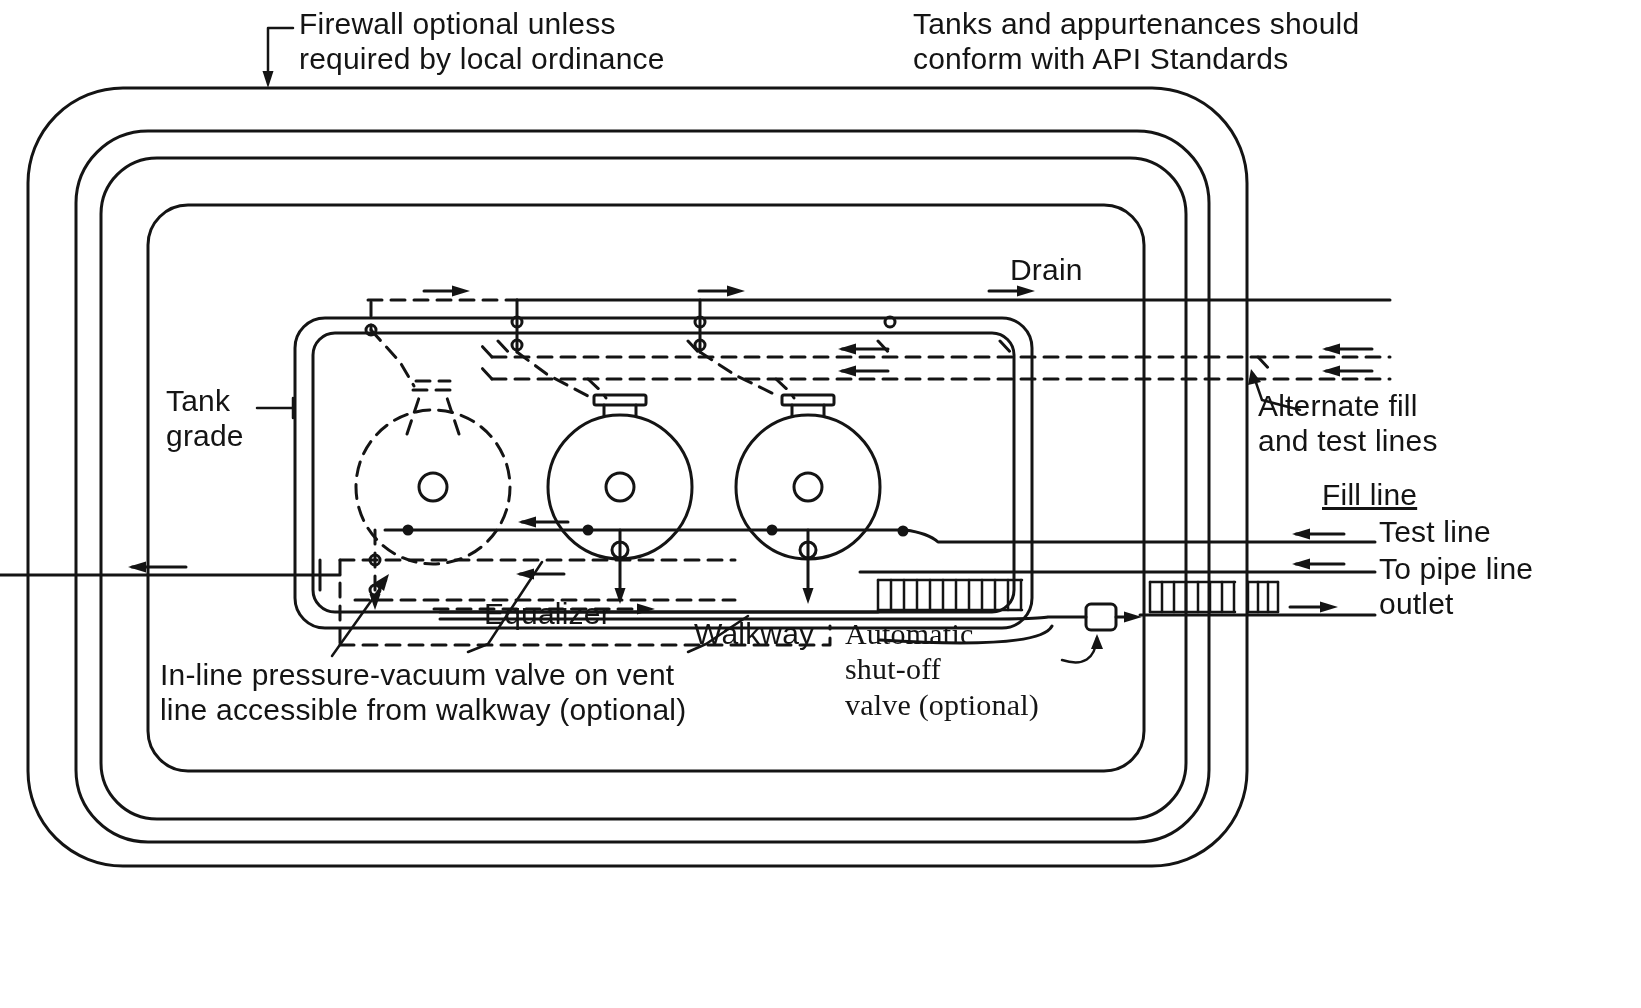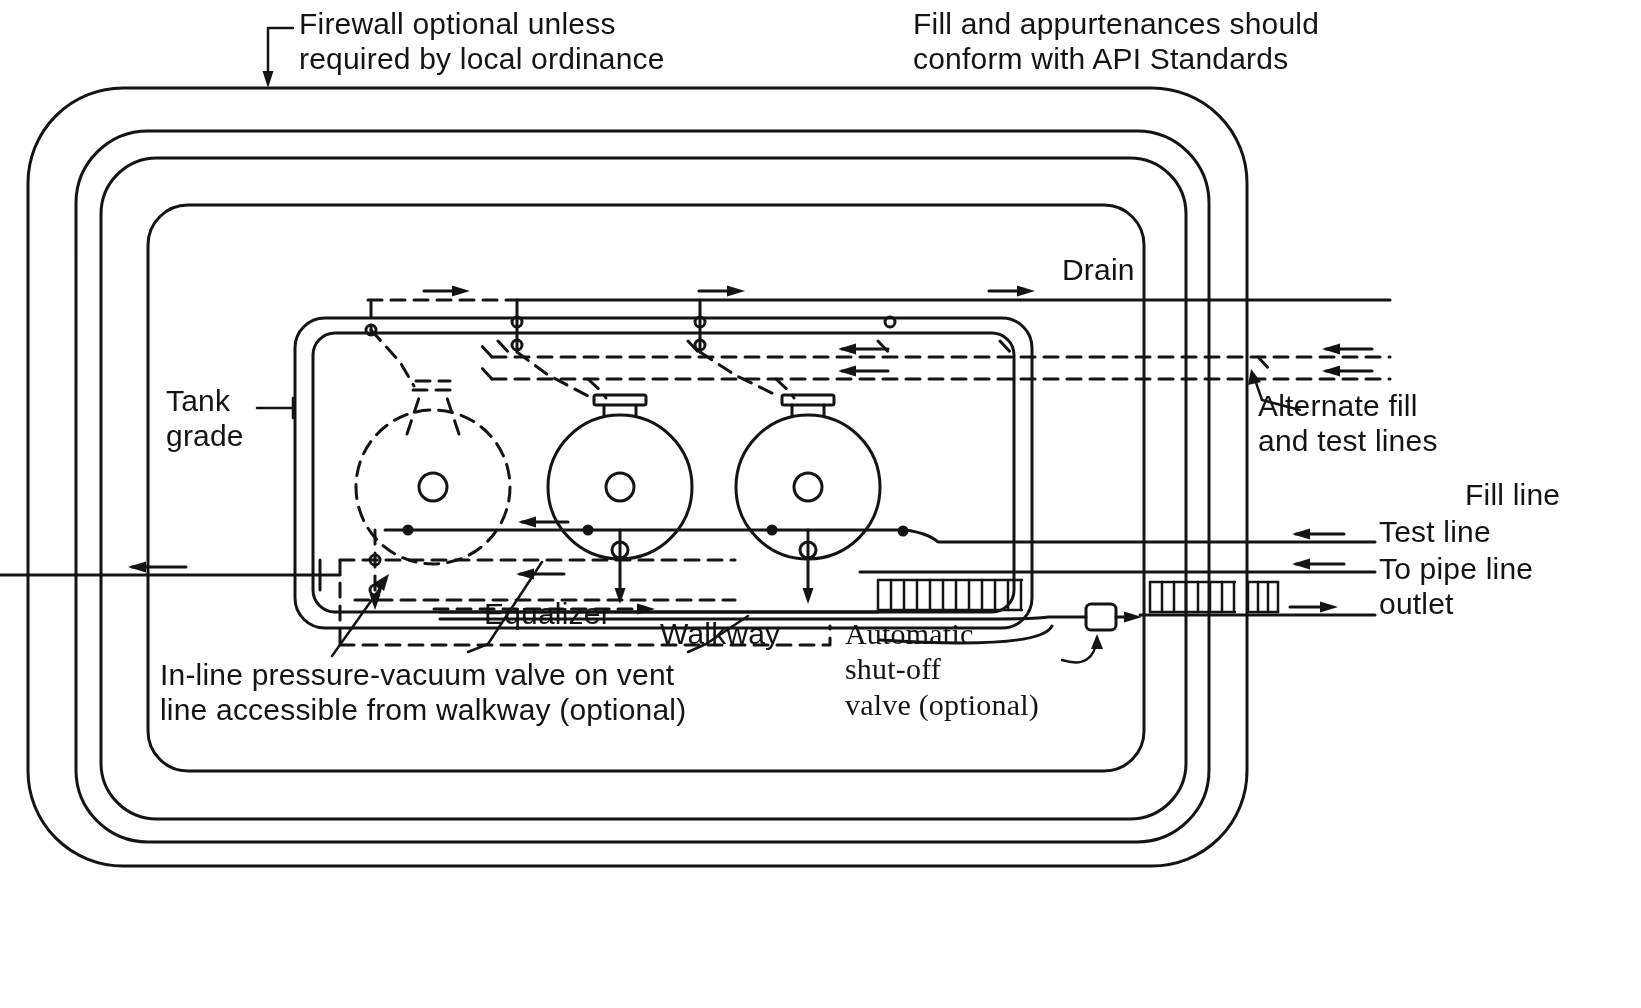--- a/index.html
+++ b/index.html
@@ -187,42 +187,42 @@
       <circle cx="408" cy="530" r="5.5"></circle>
       <circle cx="588" cy="530" r="5.5"></circle>
       <circle cx="772" cy="530" r="5.5"></circle>
       <circle cx="903" cy="531" r="5.5"></circle>
     </g>
   </svg>
 
   <div class="lbl" style="left:299px;top:6px;">Firewall optional unless
 required by local ordinance</div>
 
-  <div class="lbl" style="left:913px;top:6px;">Fill and appurtenances should
+  <div class="lbl" style="left:913px;top:6px;">Tanks and appurtenances should
 conform with API Standards</div>
 
 
-  <div class="lbl" style="left:1062px;top:252px;">Drain</div>
+  <div class="lbl" style="left:1010px;top:252px;">Drain</div>
 
   <div class="lbl" style="left:166px;top:383px;">Tank
 grade</div>
 
   <div class="lbl" style="left:1258px;top:388px;">Alternate fill
 and test lines</div>
 
-  <div class="lbl" style="left:1465px;top:477px;">Fill line</div>
+  <div class="lbl" style="left:1322px;top:477px;text-decoration:underline;">Fill line</div>
 
   <div class="lbl" style="left:1379px;top:514px;">Test line</div>
 
   <div class="lbl" style="left:1379px;top:551px;">To pipe line
 outlet</div>
 
   <div class="lbl" style="left:484px;top:596px;">Equalizer</div>
 
-  <div class="lbl" style="left:660px;top:616px;">Walkway</div>
+  <div class="lbl" style="left:694px;top:616px;">Walkway</div>
 
   <div class="lbl right" style="left:845px;top:616px;width:250px;">Automatic
 shut-off
 valve (optional)</div>
 
   <div class="lbl" style="left:160px;top:657px;">In-line pressure-vacuum valve on vent
 line accessible from walkway (optional)</div>
 
 
 </div>

